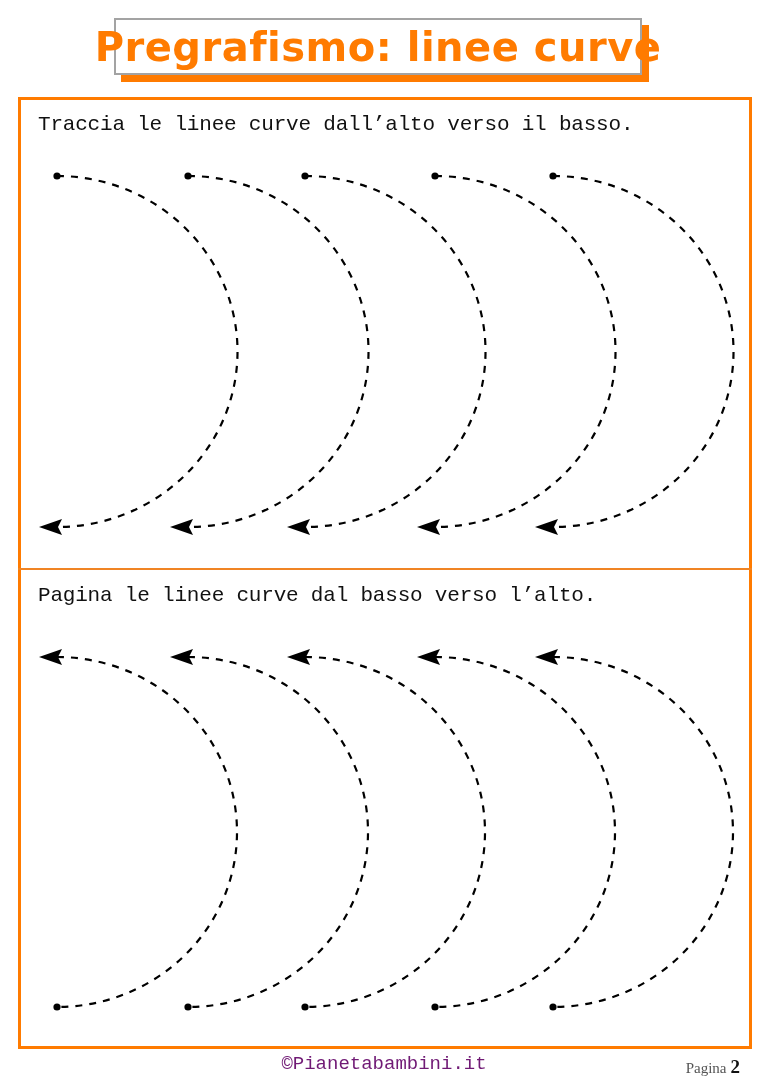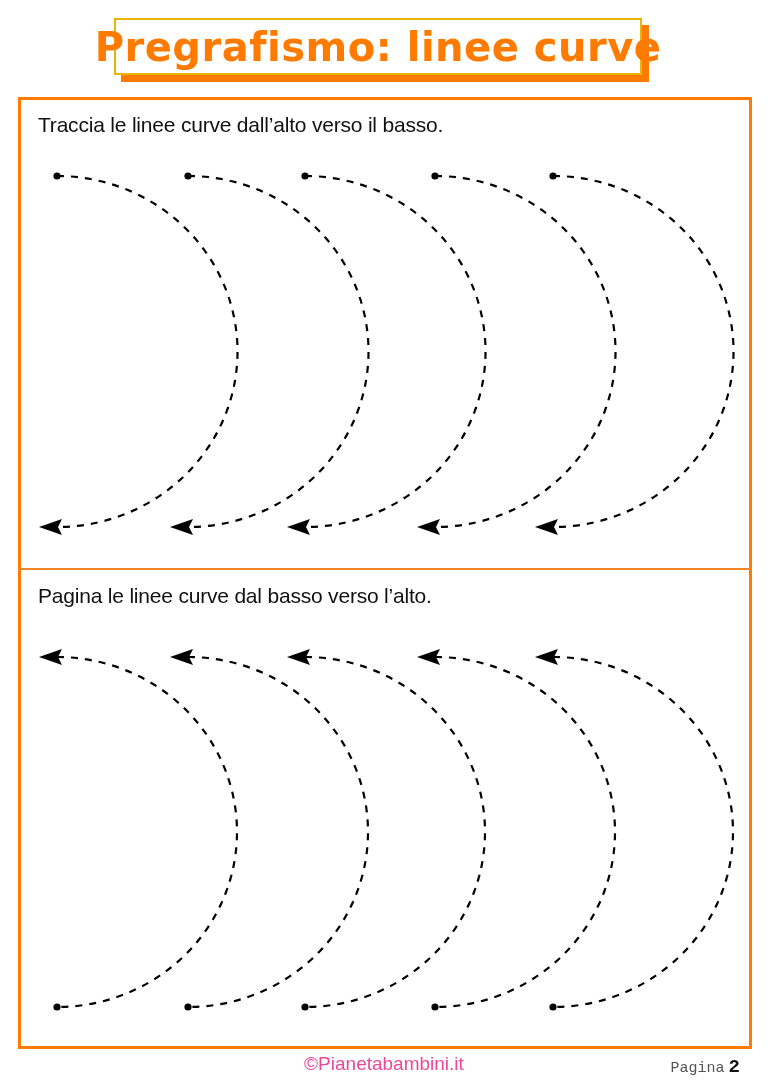--- a/index.html
+++ b/index.html
@@ -1,33 +1,33 @@
 <!DOCTYPE html>
 <html><head>
 <meta charset="utf-8">
 <style>
   html, body { margin:0; padding:0; background:#ffffff; }
   body { width:768px; height:1086px; position:relative; overflow:hidden;
          font-family:"DejaVu Sans", sans-serif; }
   .title-wrap { position:absolute; left:114px; top:18px; width:528px; height:57px; }
   .title-shadow { position:absolute; left:7px; top:7px; width:528px; height:57px; background:#ff7b00; }
   .title-box { position:absolute; left:0; top:0; width:524px; height:53px; background:#fff;
-               border:2px solid #eab308; display:flex; align-items:center; justify-content:center; }
+               border:2px solid #a3a3a3; display:flex; align-items:center; justify-content:center; }
   .title-text { color:#ff7b00; font-weight:bold; font-size:40px; letter-spacing:0.5px;
                 font-family:"DejaVu Sans", sans-serif; white-space:nowrap; }
   .frame { position:absolute; left:18px; top:97px; width:728px; height:946px;
            border:3px solid #ff7b00; background:#fff; }
   .divider { position:absolute; left:18px; top:568px; width:734px; height:2px; background:#f08424; }
   .instruction { position:absolute; left:38px; font-size:21px; color:#111;
-                 font-family:Liberation Sans, sans-serif; white-space:nowrap; letter-spacing:-0.2px; }
+                 font-family:Liberation Mono, monospace; white-space:nowrap; letter-spacing:-0.2px; }
   .curves-svg { position:absolute; left:0; top:0; width:768px; height:1086px; pointer-events:none; }
   .footer-copy { position:absolute; left:0; width:768px; top:1053px; text-align:center;
-                 font-size:19px; color:#ec4899; font-family:Liberation Sans, sans-serif; }
+                 font-size:19px; color:#701a75; font-family:Liberation Mono, monospace; }
   .footer-page { position:absolute; right:28px; top:1056px; font-size:15px; color:#555;
-                 font-family:Liberation Mono, monospace; }
+                 font-family:Liberation Serif, serif; }
   .footer-page .num { font-size:19px; color:#111; font-weight:bold; margin-left:4px; }
 </style>
 </head>
 <body>
 
 <div>
 
   <div class="title-wrap">
     <div class="title-shadow"></div>
     <div class="title-box">

